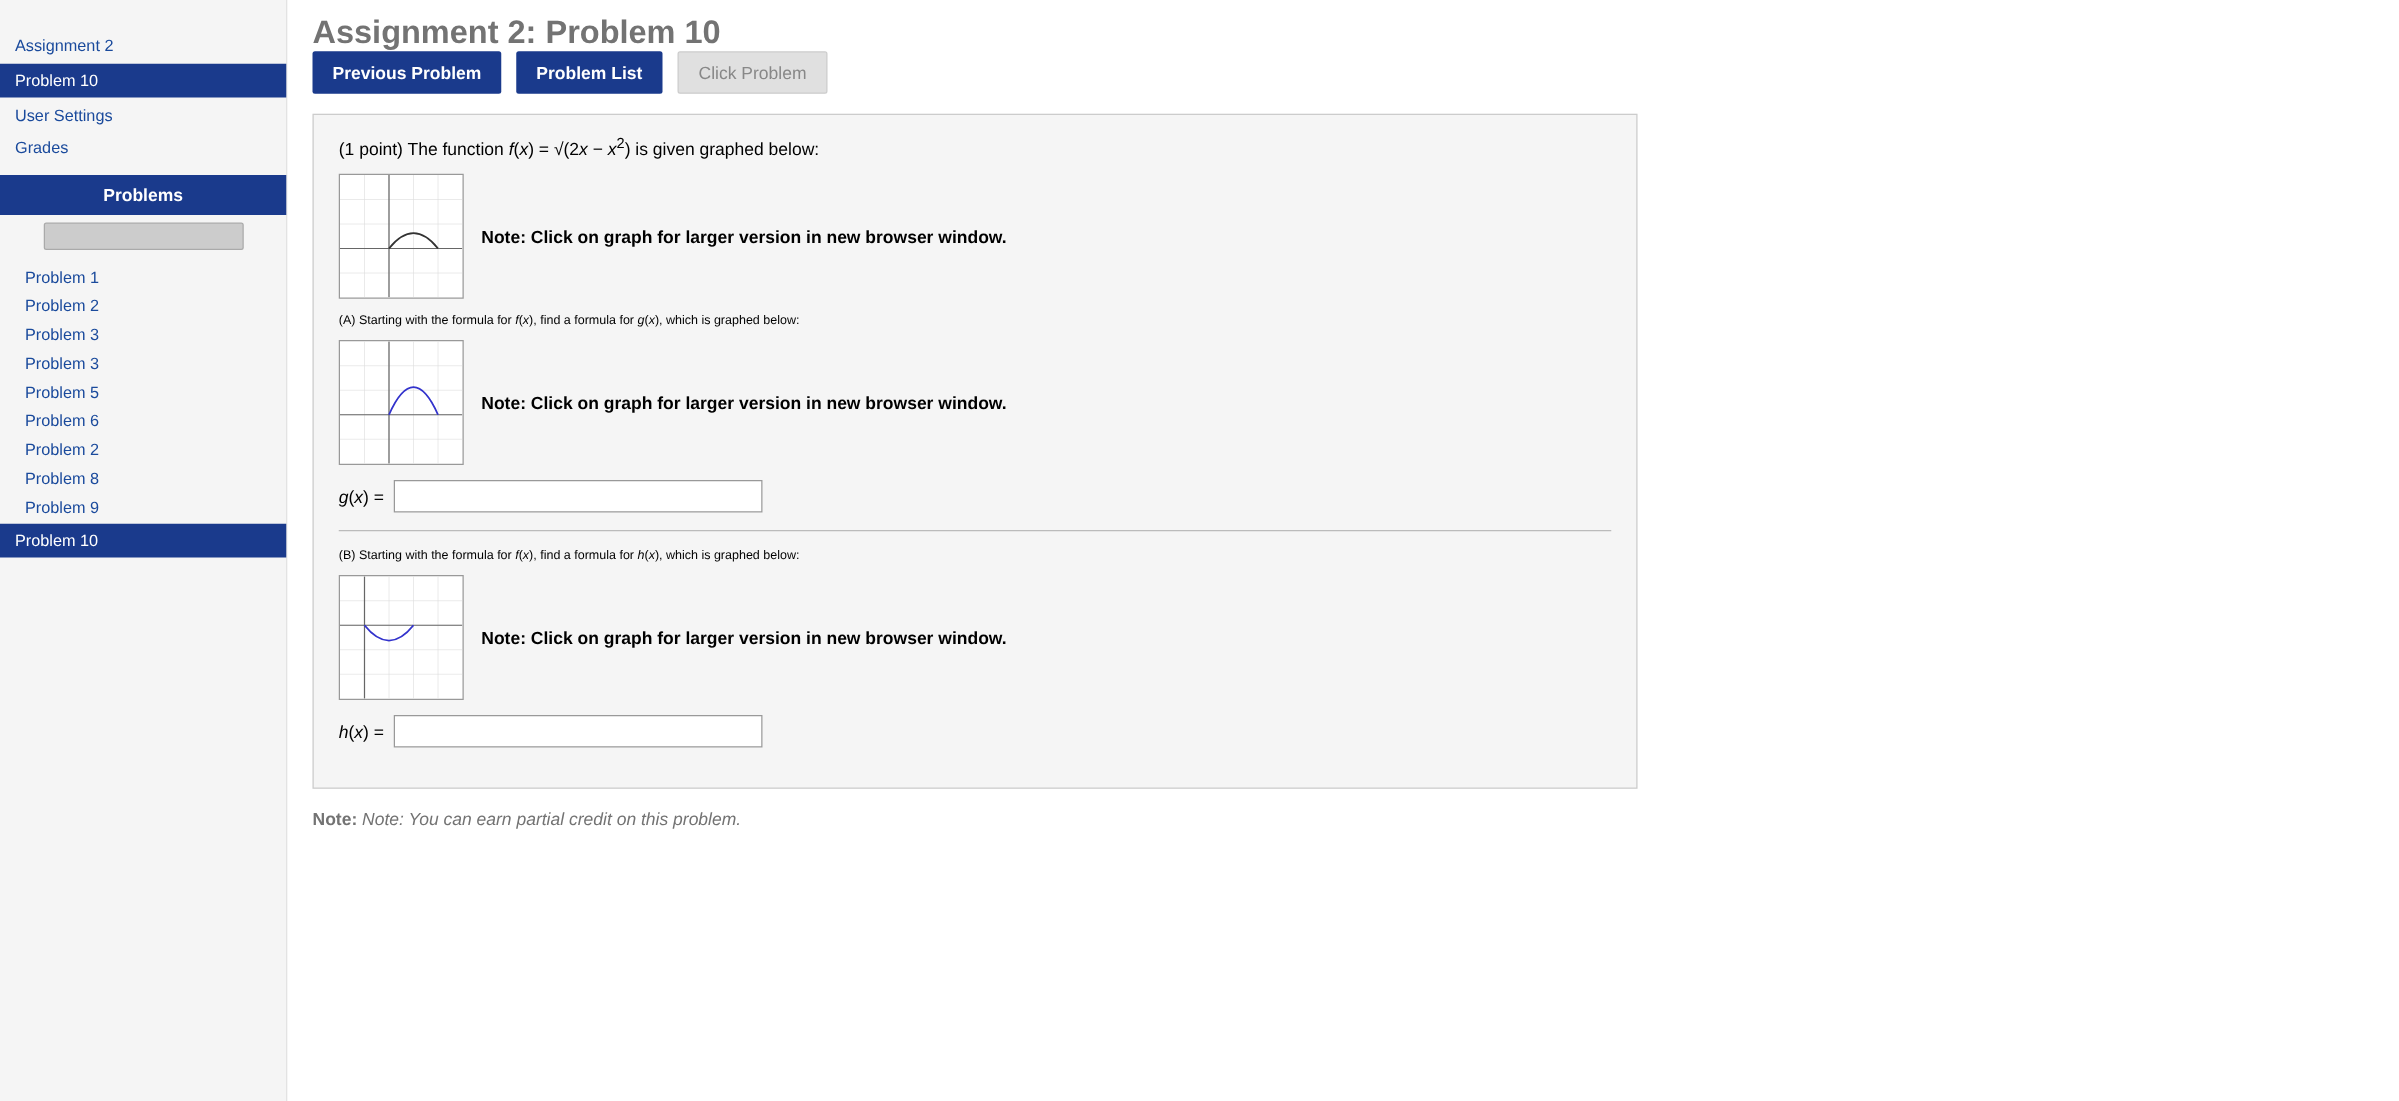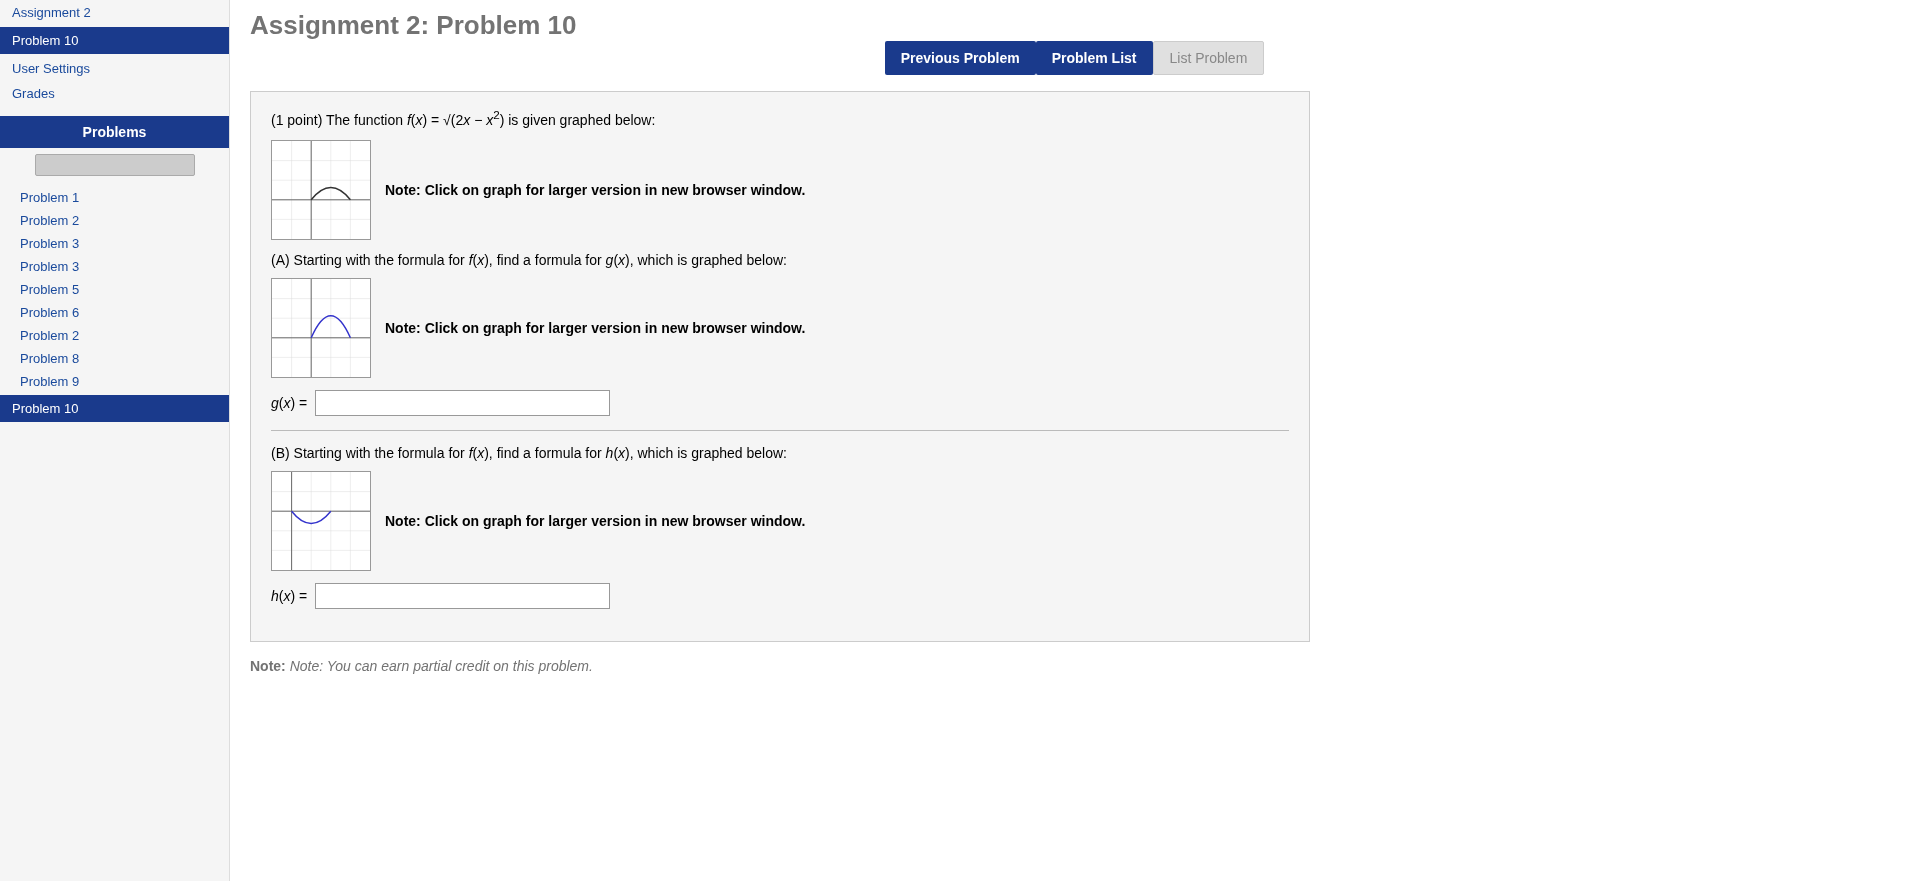--- a/index.html
+++ b/index.html
@@ -4,21 +4,21 @@
   <style>
     * { box-sizing: border-box; margin: 0; padding: 0; }
     body { font-family: Arial, sans-serif; font-size: 14px; background: #fff; display: flex; min-height: 881px; }
 
     
     #sidebar {
       width: 230px;
       min-width: 230px;
       background: #f5f5f5;
       border-right: 1px solid #ddd;
-      padding: 0 0;
+      padding: 24px 0;
     }
     .sidebar-link {
       display: block;
       padding: 5px 12px;
       color: #1a4a9c;
       text-decoration: none;
       font-size: 13px;
       cursor: pointer;
     }
     .sidebar-active-item {
@@ -64,23 +64,22 @@
     }
 
     h1.page-title {
       font-size: 26px;
       font-weight: bold;
       color: #737373;
     }
 
     .toolbar {
       display: flex;
-      gap: 0;
+      gap: 12px;
       margin-bottom: 16px;
-      justify-content: center;
     }
     .btn-primary {
       background: #1a3a8c;
       color: #fff;
       border: none;
       padding: 8px 16px;
       font-size: 14px;
       font-weight: bold;
       cursor: pointer;
       border-radius: 2px;
@@ -151,21 +150,21 @@
       padding: 2px 6px;
     }
 
     .divider {
       border: none;
       border-top: 1px solid #bbb;
       margin: 14px 0 14px 0;
     }
 
     .part-label {
-      font-size: 14px;
+      font-size: 10px;
       margin-bottom: 10px;
     }
 
     .note-bottom {
       font-size: 14px;
       margin-top: 16px;
       color: #737373;
     }
     .note-bottom em {
       font-style: italic;
@@ -194,21 +193,21 @@
   <a class="sidebar-problem-link">Problem 9</a>
   <div class="sidebar-active-item">Problem 10</div>
 </div>
 
 <div id="main">
   <h1 class="page-title">Assignment 2: Problem 10</h1>
 
   <div class="toolbar">
     <button class="btn-primary">Previous Problem</button>
     <button class="btn-primary">Problem List</button>
-    <button class="btn-disabled">List Problem</button>
+    <button class="btn-disabled">Click Problem</button>
   </div>
 
   <div class="problem-box">
 
     <div class="problem-intro">
       (1 point) The function <em>f</em>(<em>x</em>) = √(2<em>x</em> − <em>x</em><sup>2</sup>) is given graphed below:
     </div>
 
     <div class="graph-row">
       <div class="graph-placeholder">

